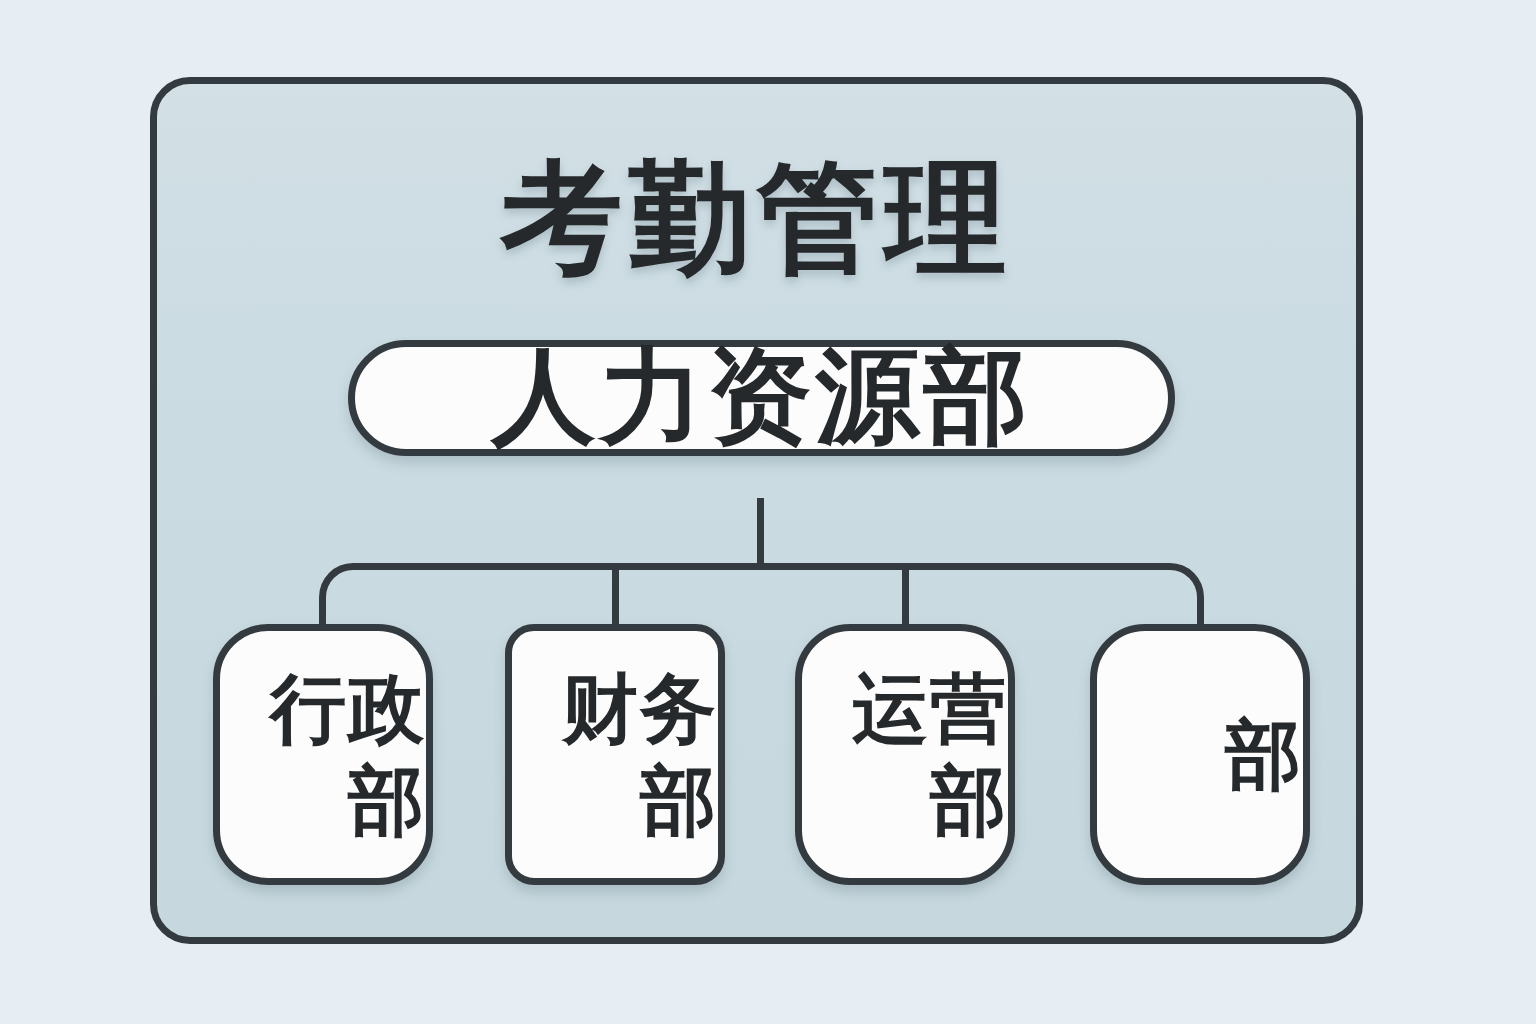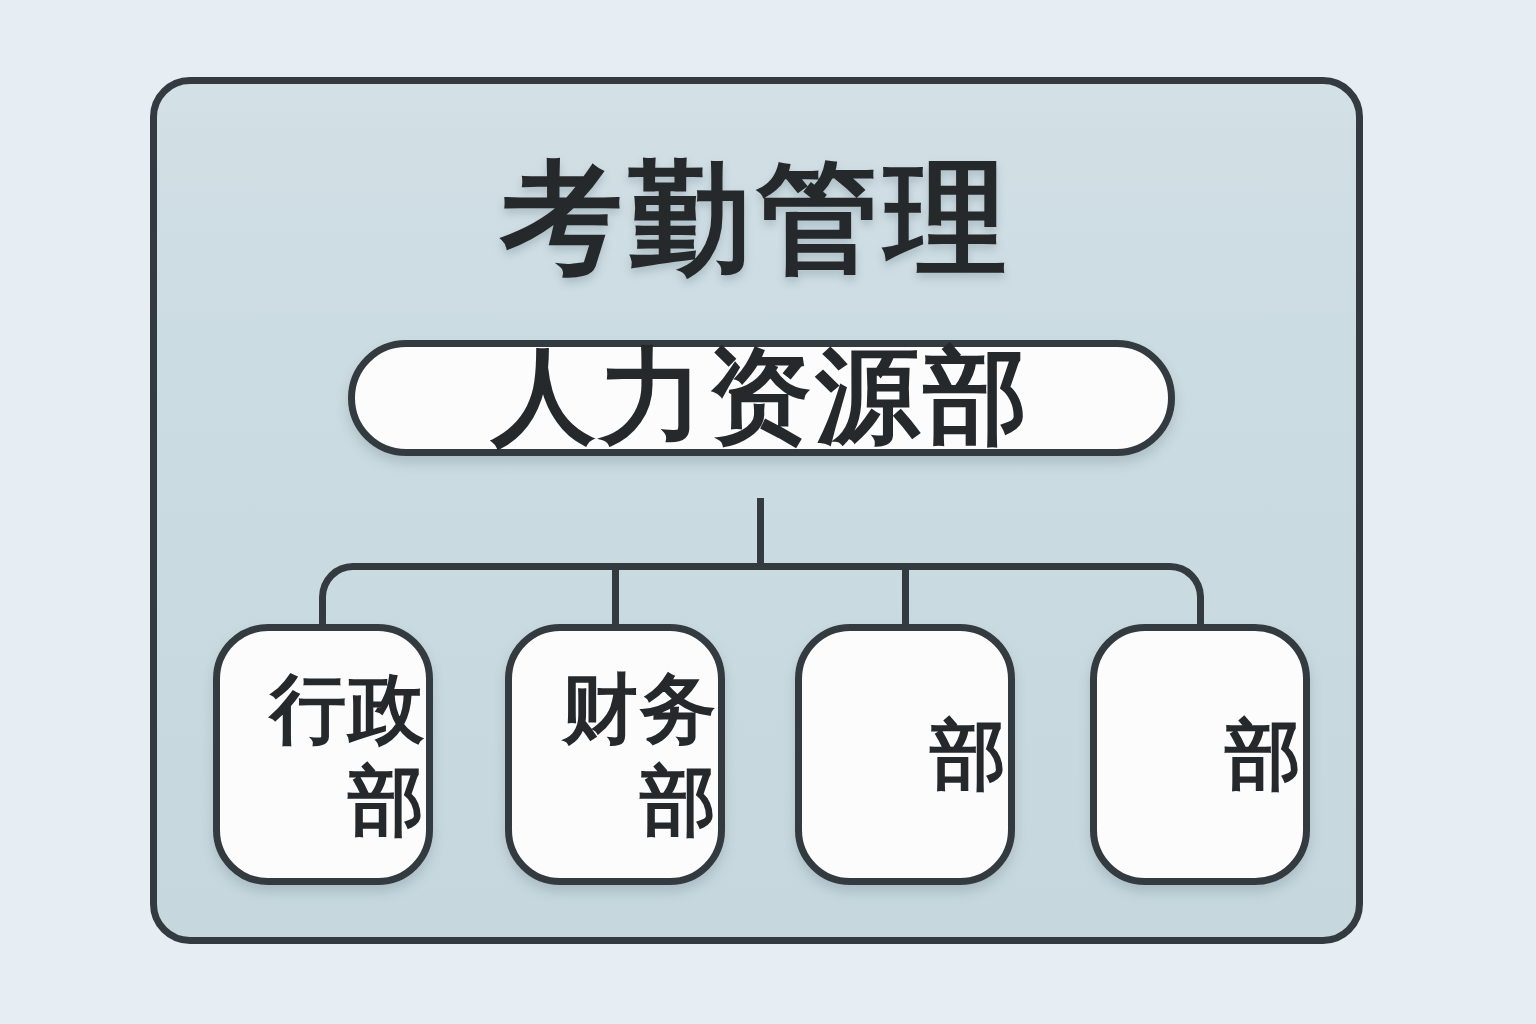--- a/index.html
+++ b/index.html
@@ -70,21 +70,21 @@
     flex-direction: column;
     justify-content: center;
     align-items: flex-end;
     padding-left: 14px;
     font-size: 76px;
     font-weight: 900;
     line-height: 1.2;
     letter-spacing: 2px;
   }
   .child-1 { left: 213px; }
-  .child-2 { left: 505px; }
+  .child-2 { left: 505px; border-radius: 29px; }
   .child-3 { left: 795px; }
   .child-4 { left: 1090px; }
 
   
   .stem-root {
     position: absolute;
     left: 757px;
     top: 498px;
     width: 7px;
     height: 68px;
@@ -134,20 +134,21 @@
     <span>行政</span>
     <span>部</span>
   </div>
 
   <div class="node child-node child-2">
     <span>财务</span>
     <span>部</span>
   </div>
 
   <div class="node child-node child-3">
+    <span>运营</span>
     <span>部</span>
   </div>
 
   <div class="node child-node child-4">
     <span>部</span>
   </div>
 
 </div>
 
 </body></html>

